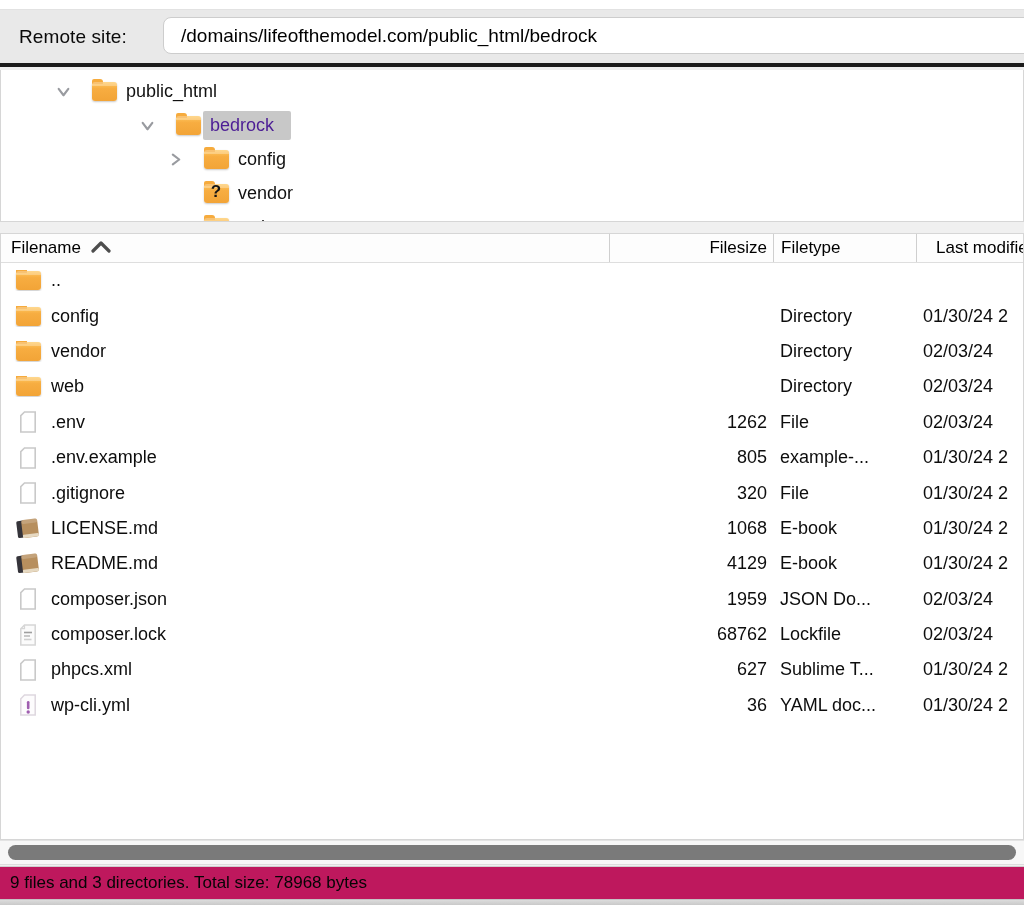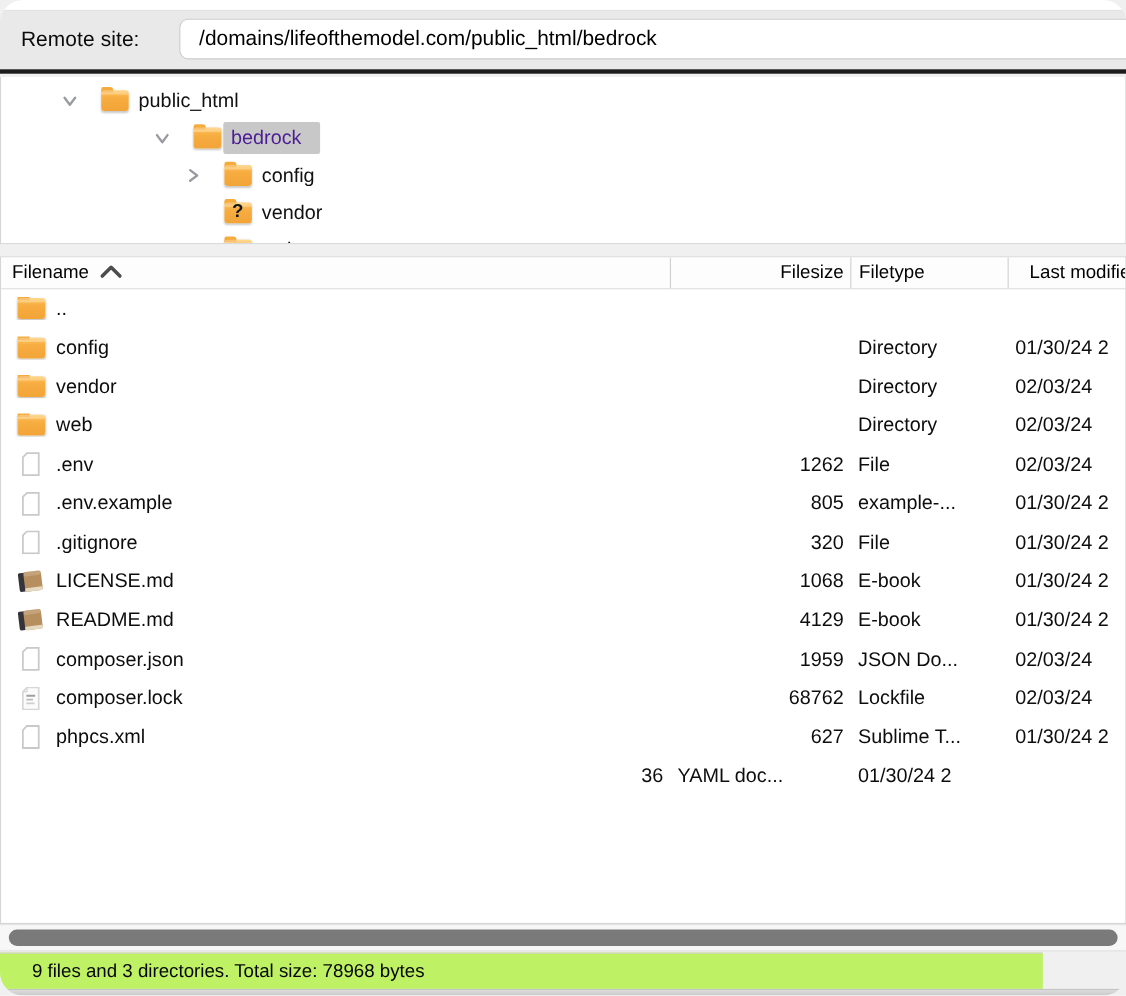--- a/index.html
+++ b/index.html
@@ -1,18 +1,18 @@
 <!DOCTYPE html>
 <html><head>
 <meta charset="utf-8">
 <style>
   * { margin:0; padding:0; box-sizing:border-box; }
   html,body { width:1024px; height:905px; overflow:hidden; background:#f0f0f0;
               font-family:"Liberation Sans","DejaVu Sans",sans-serif; }
-  .window { position:relative; width:1024px; height:905px; background:#f0f0f0; overflow:hidden;border-radius:21px; }
+  .window { position:relative; width:1024px; height:905px; background:#f0f0f0; overflow:hidden; }
 
   
   .top-white { position:absolute; left:0; top:0; width:1024px; height:10px; background:#ffffff; border-bottom:1px solid #e2e2e2; }
   .topbar { position:absolute; left:0; top:10px; width:1024px; height:53px; background:#e9e9e9; }
   .topbar-label { position:absolute; left:19px; top:0; height:53px; display:flex; align-items:center;
                   font-size:19px; color:#0a0a0a; letter-spacing:.1px; }
   .path-input { position:absolute; left:163px; top:7px; width:880px; height:37px;
                 border:1px solid #cdcdcd; border-radius:8px; background:#ffffff;
                 padding:0 0 0 17px; font-family:inherit; font-size:19px; font-weight:500; color:#000;
                 outline:none; }
@@ -60,22 +60,22 @@
   .cell.type { padding-left:7px; }
   .cell.modified { padding-left:7px; }
 
   .doc-svg { display:block; }
 
   
   .hscroll-track { position:absolute; left:0; top:840px; width:1024px; height:25px; background:#f7f7f7;
                    border-top:1px solid #e3e3e3; border-bottom:1px solid #dddddd; }
   .hscroll-thumb { position:absolute; left:8px; top:845px; width:1008px; height:15px;
                    border-radius:7.5px; background:#7a7a7a; }
-  .statusbar { position:absolute; left:0; top:866px; width:948px; height:33px; background:#bef264;
-               border-top:1px solid #cfcfcf; display:flex; align-items:center;padding-left:19px; }
+  .statusbar { position:absolute; left:0; top:866px; width:1024px; height:33px; background:#be185d;
+               border-top:1px solid #cfcfcf; display:flex; align-items:center; }
   .status-text { padding-left:10px; font-size:17px; color:#050505; }
   .bottom-strip { position:absolute; left:0; top:899px; width:1024px; height:6px;
                   background:linear-gradient(180deg,#dcdcdc,#c9c9c9); border-top:1px solid #c4c4c4; }
 </style>
 </head>
 <body>
 
 <div class="window">
 
   <div class="top-white"></div>
@@ -329,20 +329,32 @@
                 </svg>
               </span>
             </span>
             <span>phpcs.xml</span>
           </div>
           <div class="cell size">627</div>
           <div class="cell type">Sublime T...</div>
           <div class="cell modified">01/30/24 2</div>
         </div>
         <div class="file-row">
+          <div class="cell name">
+            <span class="icon-slot">
+              <span>
+                <svg class="doc-svg" width="18" height="22" viewBox="0 0 18 22">
+                  <path d="M5.5 1 H16.2 V21 H1.8 V4.7 Z" fill="#fdfcfd" stroke="#ded7df" stroke-width="1.5"></path>
+                  <rect x="7.9" y="7" width="2.6" height="8.2" rx="1.3" fill="#a05fb0"></rect>
+                  <circle cx="9.2" cy="18" r="1.7" fill="#a05fb0"></circle>
+                </svg>
+              </span>
+            </span>
+            <span>wp-cli.yml</span>
+          </div>
           <div class="cell size">36</div>
           <div class="cell type">YAML doc...</div>
           <div class="cell modified">01/30/24 2</div>
         </div>
       </div>
   </div>
 
   <div class="hscroll-track"></div>
   <div class="hscroll-thumb"></div>
 

